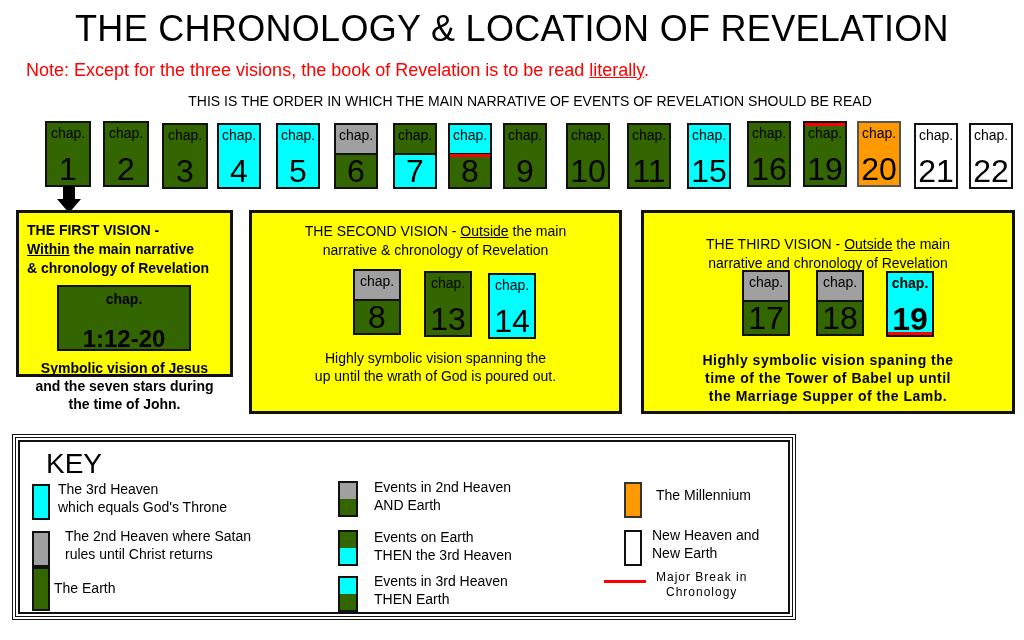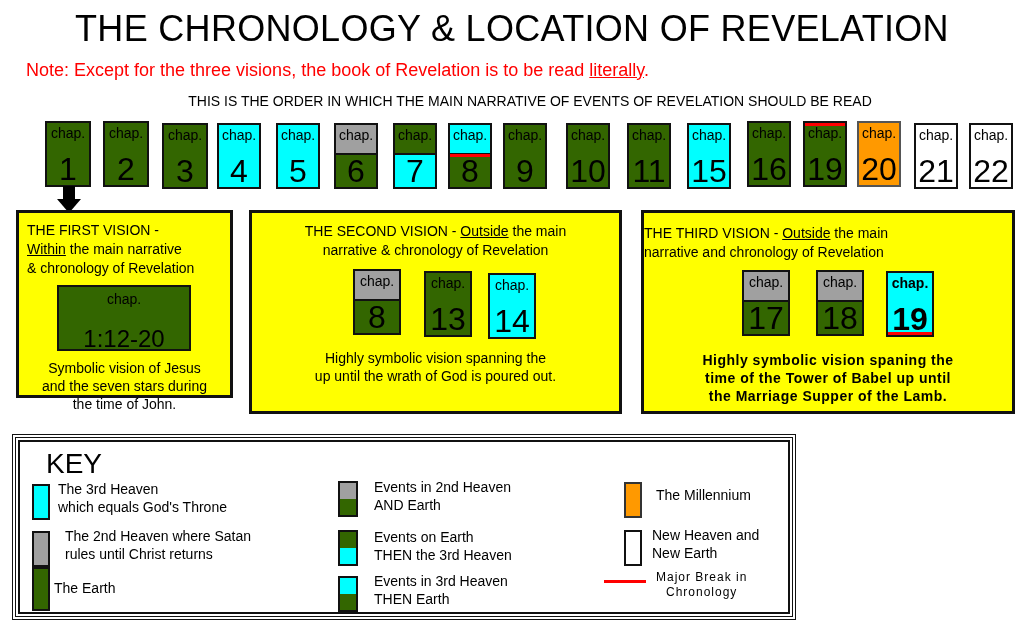--- a/index.html
+++ b/index.html
@@ -119,21 +119,21 @@
     </div>
     <div class="chap" style="left: 969px; top: 123px; width: 44px; height: 66px; background: rgb(255, 255, 255);">
       <div class="lbl">chap.</div>
       <div class="num">22</div>
     </div>
   </div>
 
 <div class="arrow-stem"></div>
 <div class="arrow-head"></div>
 
-<div class="vision" style="left:16px;top:210px;width:217px;height:188px;">
+<div class="vision" style="left:16px;top:210px;width:217px;height:167px;font-weight:bold;">
   <div class="vhead" style="left:8px;top:8px;">
     <div>THE FIRST VISION -</div>
     <div><u>Within</u><span> the main narrative</span></div>
     <div>&amp; chronology of Revelation</div>
   </div>
   <div style="position:absolute;left:38px;top:72px;width:134px;height:66px;background:#336600;border:2px solid #111;box-sizing:border-box;">
     <div style="position:absolute;top:4px;width:100%;text-align:center;font-size:14px;">chap.</div>
     <div style="position:absolute;bottom:-4px;width:100%;text-align:center;font-size:24px;">1:12-20</div>
   </div>
   <div class="vdesc" style="top:146px;">
@@ -164,21 +164,21 @@
         <div class="num">14</div>
       </div>
     </div>
   <div class="vdesc" style="top:136px;">
     <div>Highly symbolic vision spanning the</div>
     <div>up until the wrath of God is poured out.</div>
   </div>
 </div>
 
 <div class="vision" style="left:641px;top:210px;width:374px;height:204px;">
-  <div class="vhead" style="left:0;top:11px;width:100%;text-align:left;">
+  <div class="vhead" style="left:0;top:22px;width:100%;text-align:center;">
     <div><span>THE THIRD VISION - </span><u>Outside</u><span> the main</span></div>
     <div>narrative and chronology of Revelation</div>
   </div>
   <div id="v3-chaps">
       <div class="chap split" style="left: 98px; top: 57px; width: 48px; height: 66px;">
         <div class="top" style="background: rgb(160, 160, 160);"></div>
         <div class="bot" style="background: rgb(51, 102, 0);"></div>
         <div class="lbl">chap.</div>
         <div class="num">17</div>
       </div>

